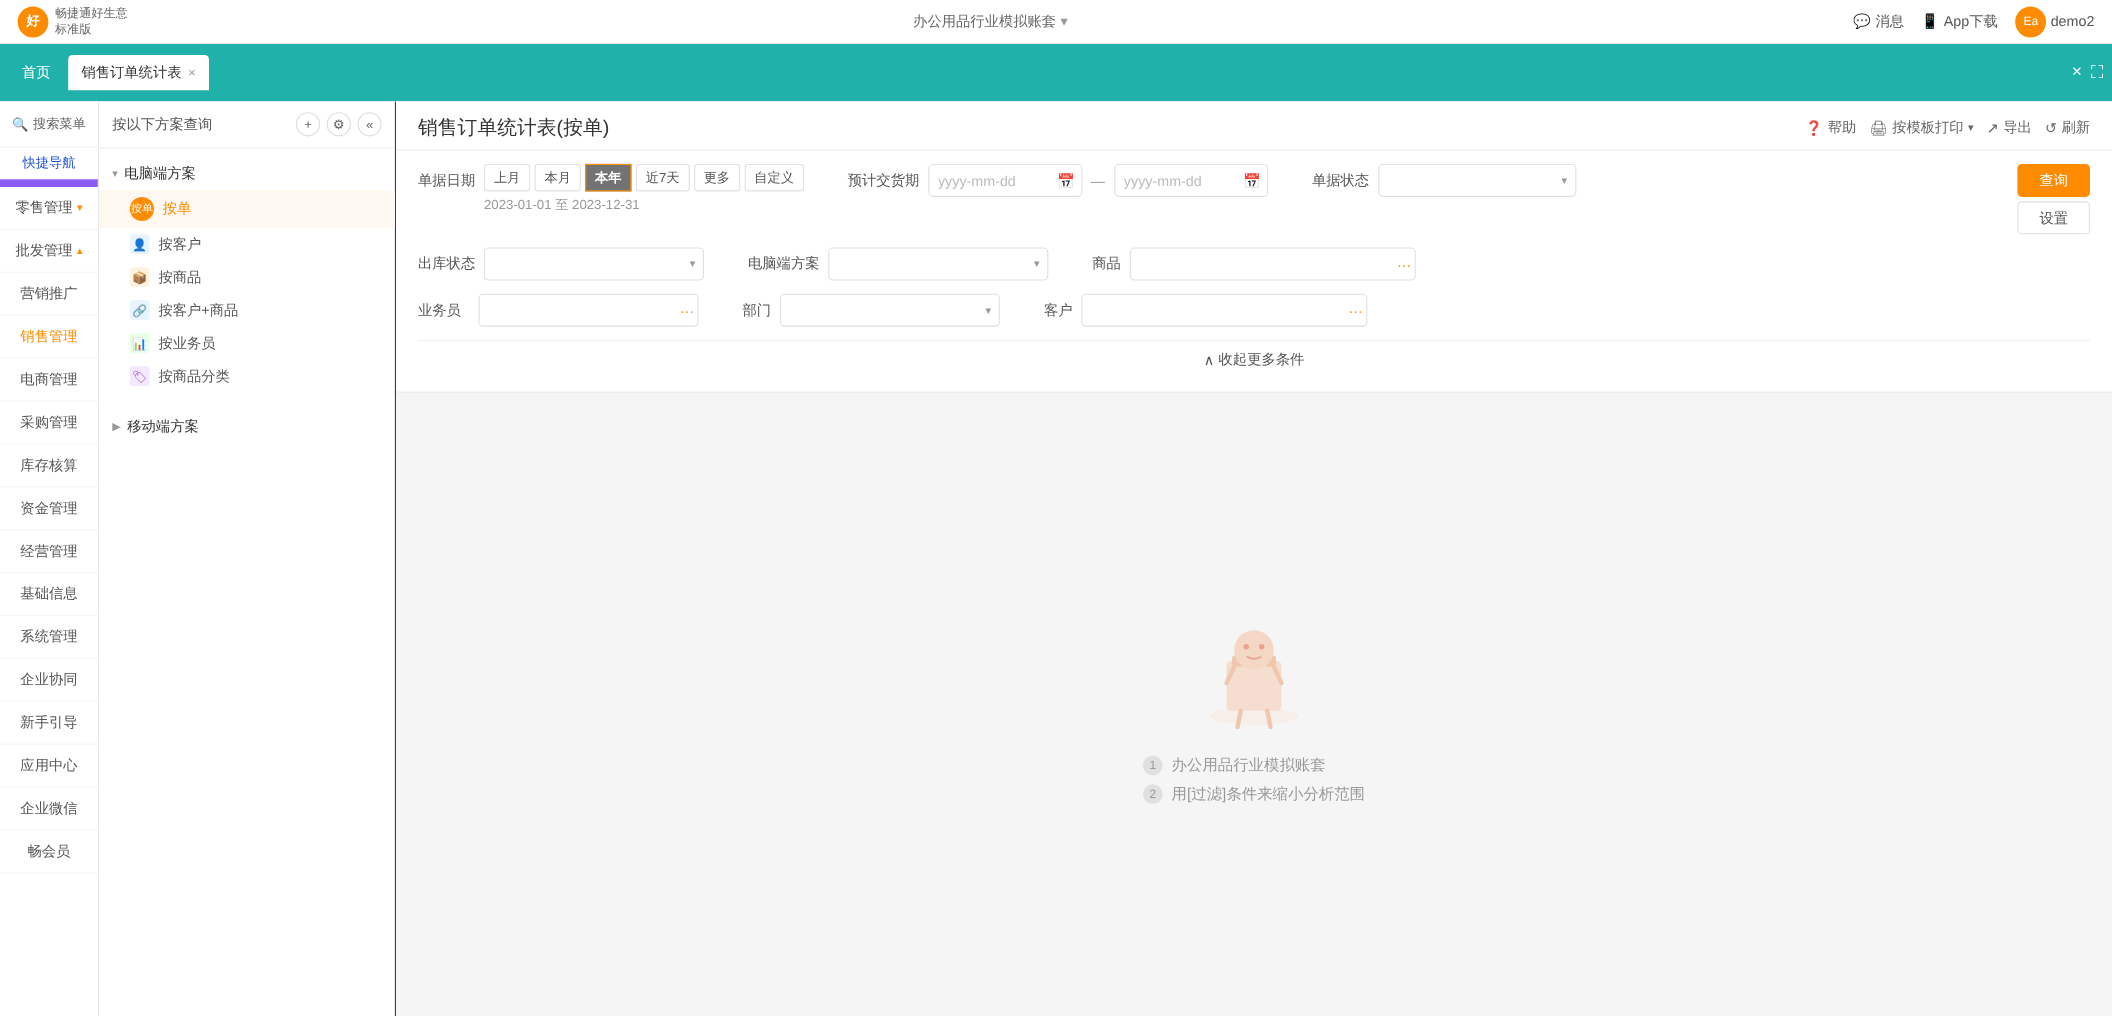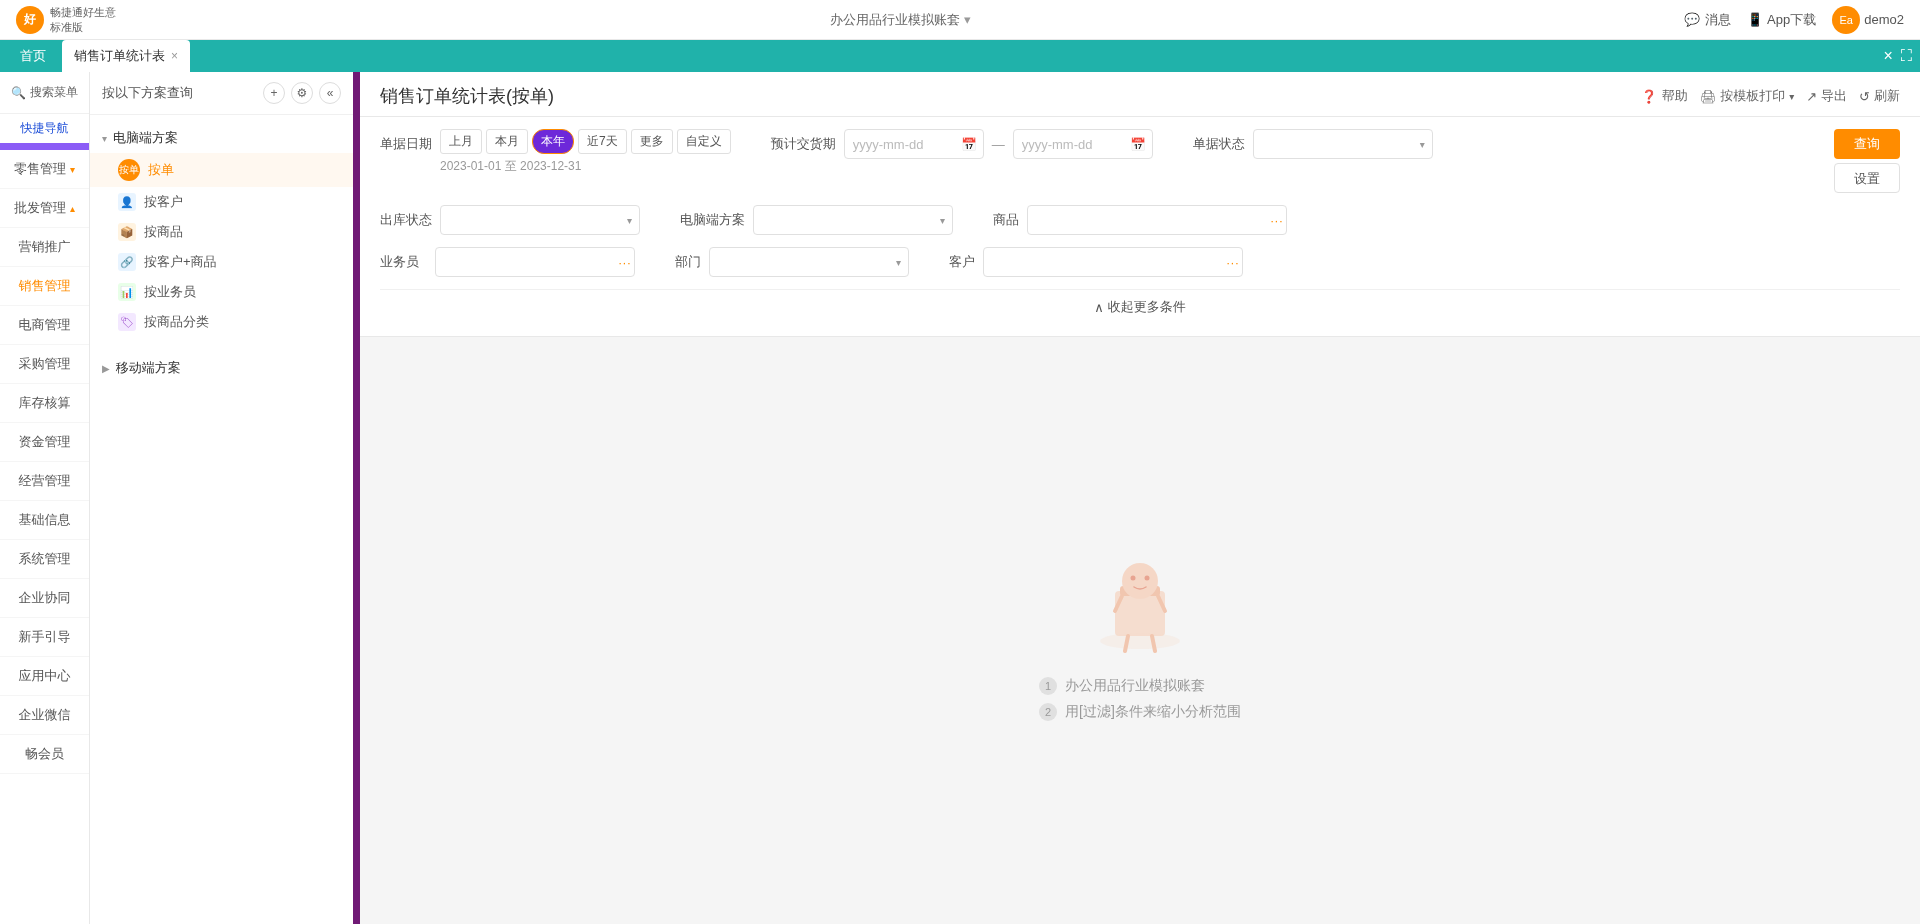--- a/index.html
+++ b/index.html
@@ -10,21 +10,21 @@
     .topbar-left { display: flex; align-items: center; gap: 8px; }
     .logo-area { display: flex; align-items: center; gap: 6px; }
     .logo-icon { width: 28px; height: 28px; background: #ff8c00; border-radius: 50%; display: flex; align-items: center; justify-content: center; color: #fff; font-size: 12px; font-weight: bold; }
     .logo-text { font-size: 11px; color: #666; line-height: 1.3; }
     .topbar-center { display: flex; align-items: center; gap: 4px; color: #666; font-size: 13px; }
     .topbar-right { display: flex; align-items: center; gap: 16px; color: #555; font-size: 13px; }
     .topbar-right-item { display: flex; align-items: center; gap: 4px; cursor: pointer; }
     .avatar { width: 28px; height: 28px; background: #ff8c00; border-radius: 50%; display: flex; align-items: center; justify-content: center; color: #fff; font-size: 11px; overflow: hidden; }
 
     
-    .tabbar { height: 32px; background: #20b2aa; display: flex; align-items: center; padding: 0 8px; gap: 4px; flex-shrink: 0; }
+    .tabbar { height: 52px; background: #20b2aa; display: flex; align-items: center; padding: 0 8px; gap: 4px; flex-shrink: 0; }
     .tab { height: 32px; padding: 0 12px; display: flex; align-items: center; gap: 6px; border-radius: 4px 4px 0 0; cursor: pointer; font-size: 13px; color: rgba(255,255,255,0.85); }
     .tab.active { background: #fff; color: #333; }
     .tab-close { font-size: 12px; color: #999; cursor: pointer; }
     .tab-home { color: #fff; }
     .tabbar-right { margin-left: auto; display: flex; gap: 8px; }
     .tabbar-icon { color: #fff; cursor: pointer; font-size: 16px; }
 
     
     .main-layout { display: flex; flex: 1; overflow: hidden; }
 
@@ -34,21 +34,21 @@
     .sidebar-search-btn { width: 100%; padding: 4px 0; background: none; border: none; color: #666; cursor: pointer; font-size: 12px; display: flex; align-items: center; justify-content: center; gap: 4px; }
     .sidebar-nav-btn { padding: 6px 8px; text-align: center; font-size: 12px; color: #1d4ed8; cursor: pointer; border-bottom: 7px solid #8b5cf6; }
     .sidebar-item { padding: 10px 8px; text-align: center; font-size: 13px; color: #555; cursor: pointer; border-bottom: 1px solid #f5f5f5; display: flex; flex-direction: column; align-items: center; gap: 2px; }
     .sidebar-item.active { color: #ff8c00; }
     .sidebar-item.has-arrow { flex-direction: row; justify-content: center; gap: 4px; }
 
     
     .content { flex: 1; display: flex; overflow: hidden; }
 
     
-    .left-panel { width: 270px; background: #fff; border-right: 7px solid #701a75; overflow-y: auto; flex-shrink: 0; }
+    .left-panel { width: 270px; background: #fff; border-right: 1px solid #701a75; overflow-y: auto; flex-shrink: 0; }
     .left-panel-header { padding: 10px 12px; display: flex; align-items: center; justify-content: space-between; border-bottom: 1px solid #f0f0f0; }
     .left-panel-title { font-size: 13px; color: #555; font-weight: 500; }
     .left-panel-actions { display: flex; gap: 6px; align-items: center; }
     .icon-btn { width: 22px; height: 22px; border-radius: 50%; border: 1px solid #ddd; display: flex; align-items: center; justify-content: center; cursor: pointer; font-size: 12px; color: #666; background: #fff; }
     .tree-section { padding: 8px 0; }
     .tree-parent { padding: 6px 12px; display: flex; align-items: center; gap: 6px; cursor: pointer; font-size: 13px; color: #333; }
     .tree-arrow { font-size: 10px; color: #999; }
     .tree-child { padding: 6px 12px 6px 28px; display: flex; align-items: center; gap: 8px; cursor: pointer; font-size: 13px; color: #555; }
     .tree-child.active { background: #fff8f0; color: #ff8c00; }
     .tree-child-icon { width: 18px; height: 18px; border-radius: 3px; display: flex; align-items: center; justify-content: center; font-size: 11px; }
@@ -63,21 +63,21 @@
     .page-actions { display: flex; align-items: center; gap: 12px; }
     .page-action-btn { display: flex; align-items: center; gap: 4px; color: #666; cursor: pointer; font-size: 13px; }
 
     
     .filter-area { background: #fff; padding: 12px 20px; border-bottom: 1px solid #e8e8e8; flex-shrink: 0; }
     .filter-row { display: flex; align-items: center; gap: 16px; margin-bottom: 12px; flex-wrap: wrap; }
     .filter-row:last-child { margin-bottom: 0; }
     .filter-label { font-size: 13px; color: #555; white-space: nowrap; flex-shrink: 0; }
     .date-group { display: flex; align-items: flex-start; gap: 4px; }
     .date-btn { padding: 3px 8px; font-size: 12px; border: 1px solid #e0e0e0; border-radius: 3px; cursor: pointer; color: #555; background: #fff; }
-    .date-btn.active { background: #6d28d9; color: #fff; border-color: #ff8c00; border-radius: 12px; }
+    .date-btn.active { background: #737373; color: #fff; border-color: #ff8c00; border-radius: 0; font-weight: bold; }
     .filter-select { height: 30px; min-width: 180px; border: 1px solid #e0e0e0; border-radius: 4px; padding: 0 8px; font-size: 13px; color: #333; background: #fff; appearance: none; cursor: pointer; flex: 1; }
     .filter-select-wrap { position: relative; display: flex; align-items: center; flex: 1; min-width: 180px; max-width: 320px; }
     .filter-select-wrap .chevron { position: absolute; right: 8px; color: #999; font-size: 10px; pointer-events: none; }
     .filter-input-wrap { position: relative; display: flex; align-items: center; flex: 1; min-width: 180px; max-width: 320px; }
     .filter-more-btn { color: #ff8c00; font-size: 13px; cursor: pointer; margin-left: 4px; }
     .date-input { height: 30px; width: 140px; border: 1px solid #e0e0e0; border-radius: 4px; padding: 0 28px 0 8px; font-size: 13px; color: #333; background: #fff; outline: none; }
     .date-input::placeholder { color: #bbb; }
 
     
     .collapse-bar { text-align: center; padding: 8px; background: #fff; border-top: 1px solid #f0f0f0; cursor: pointer; }

